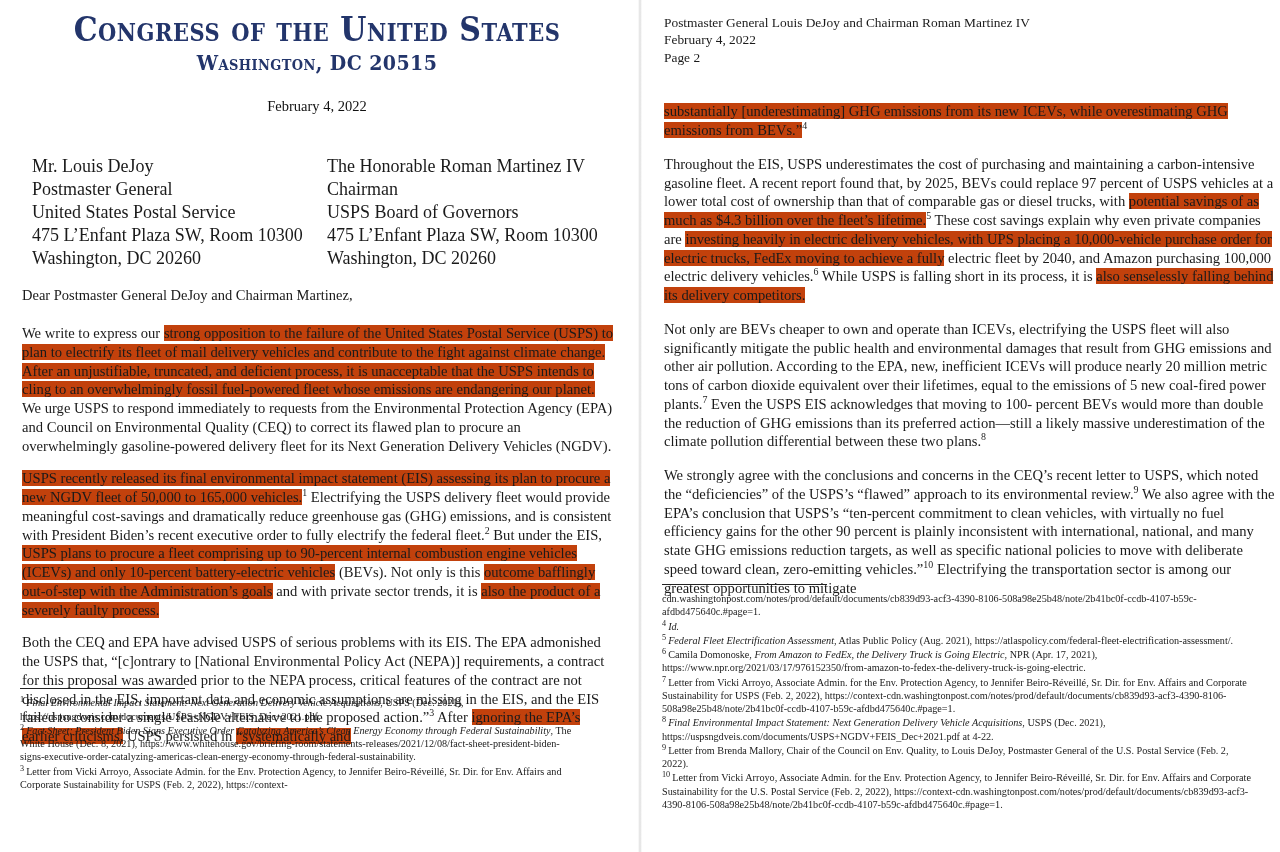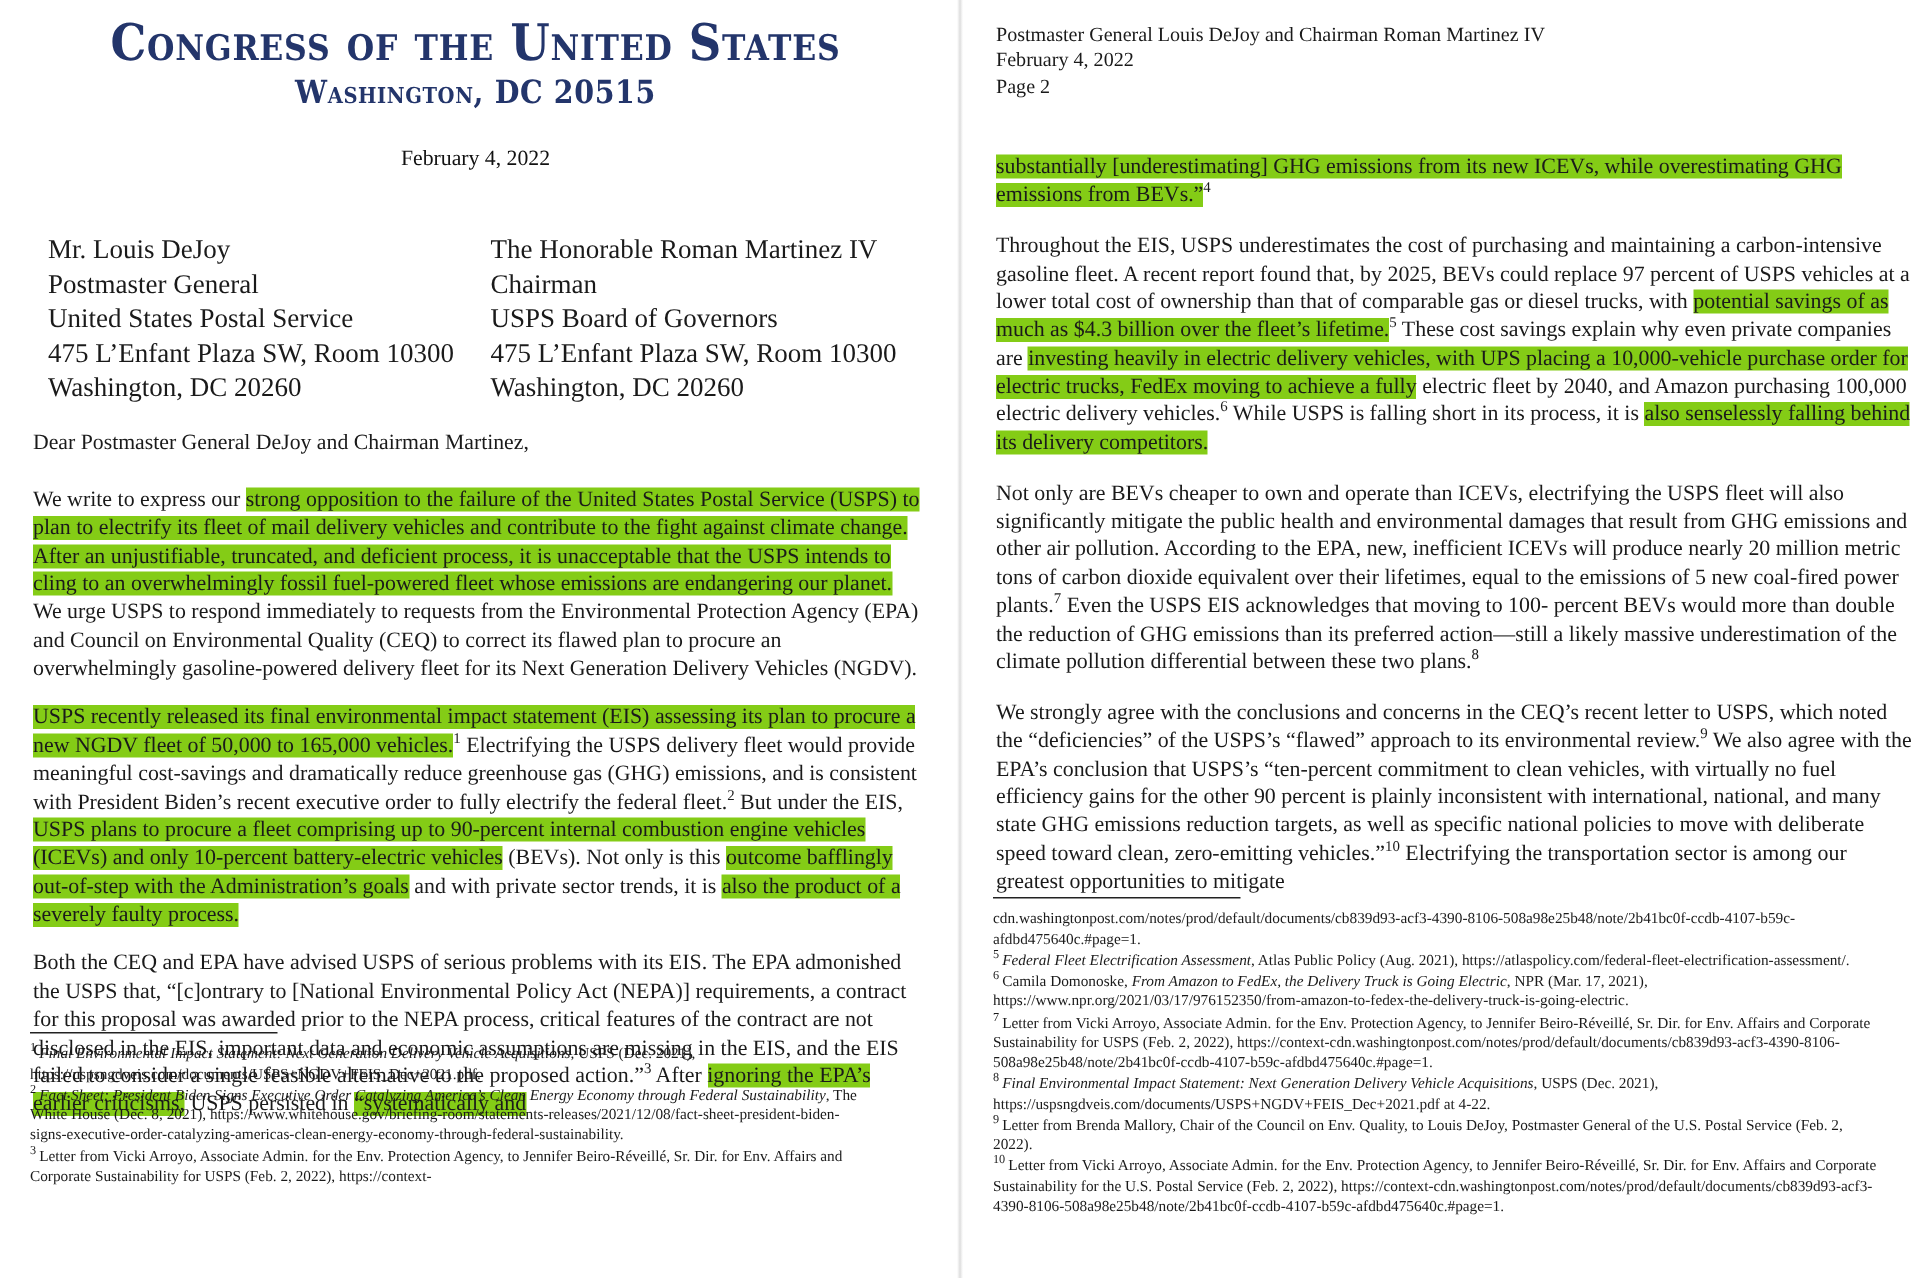--- a/index.html
+++ b/index.html
@@ -96,21 +96,21 @@
   
   .body-block { margin-top: 20px; padding-left: 4px; }
   .para {
     font-size: 14.6px;
     line-height: 1.285;
     margin: 0 0 14px 0;
     text-align: left;
   }
   .page-right .para { margin-bottom: 15px; }
   .hl {
-    background-color: #84cc16;
+    background-color: #c2410c;
     box-decoration-break: clone;
     margin-top: 40px;
     -webkit-box-decoration-break: clone;
   }
   sup {
     font-size: 0.68em;
     vertical-align: super;
     line-height: 0;
   }
 
@@ -214,22 +214,23 @@
       <p class="para"><span>Not only are BEVs cheaper to own and operate than ICEVs, electrifying the USPS fleet will also significantly mitigate the public health and environmental damages that result from GHG emissions and other air pollution. According to the EPA, new, inefficient ICEVs will produce nearly 20 million metric tons of carbon dioxide equivalent over their lifetimes, equal to the emissions of 5 new coal-fired power plants.</span><sup>7</sup><span> Even the USPS EIS acknowledges that moving to 100- percent BEVs would more than double the reduction of GHG emissions than its preferred action—still a likely massive underestimation of the climate pollution differential between these two plans.</span><sup>8</sup></p>
 
       <p class="para"><span>We strongly agree with the conclusions and concerns in the CEQ’s recent letter to USPS, which noted the “deficiencies” of the USPS’s “flawed” approach to its environmental review.</span><sup>9</sup><span> We also agree with the EPA’s conclusion that USPS’s “ten-percent commitment to clean vehicles, with virtually no fuel efficiency gains for the other 90 percent is plainly inconsistent with international, national, and many state GHG emissions reduction targets, as well as specific national policies to move with deliberate speed toward clean, zero-emitting vehicles.”</span><sup>10</sup><span> Electrifying the transportation sector is among our greatest opportunities to mitigate</span></p>
 
     </div>
 
     <div class="footnotes">
       <hr class="fn-rule">
       <div id="fn-right">
           <p class="fn"><span>cdn.washingtonpost.com/notes/prod/default/documents/cb839d93-acf3-4390-8106-508a98e25b48/note/2b41bc0f-ccdb-4107-b59c-afdbd475640c.#page=1.</span></p>
+          <p class="fn"><sup>4 </sup><em>Id.</em></p>
           <p class="fn"><sup>5 </sup><em>Federal Fleet Electrification Assessment</em><span>, Atlas Public Policy (Aug. 2021), https://atlaspolicy.com/federal-fleet-electrification-assessment/.</span></p>
-          <p class="fn"><sup>6 </sup><span>Camila Domonoske, </span><em>From Amazon to FedEx, the Delivery Truck is Going Electric</em><span>, NPR (Mar. 17, 2021), https://www.npr.org/2021/03/17/976152350/from-amazon-to-fedex-the-delivery-truck-is-going-electric.</span></p>
+          <p class="fn"><sup>6 </sup><span>Camila Domonoske, </span><em>From Amazon to FedEx, the Delivery Truck is Going Electric</em><span>, NPR (Apr. 17, 2021), https://www.npr.org/2021/03/17/976152350/from-amazon-to-fedex-the-delivery-truck-is-going-electric.</span></p>
           <p class="fn"><sup>7 </sup><span>Letter from Vicki Arroyo, Associate Admin. for the Env. Protection Agency, to Jennifer Beiro-Réveillé, Sr. Dir. for Env. Affairs and Corporate Sustainability for USPS (Feb. 2, 2022), https://context-cdn.washingtonpost.com/notes/prod/default/documents/cb839d93-acf3-4390-8106-508a98e25b48/note/2b41bc0f-ccdb-4107-b59c-afdbd475640c.#page=1.</span></p>
           <p class="fn"><sup>8 </sup><em>Final Environmental Impact Statement: Next Generation Delivery Vehicle Acquisitions</em><span>, USPS (Dec. 2021), https://uspsngdveis.com/documents/USPS+NGDV+FEIS_Dec+2021.pdf at 4-22.</span></p>
           <p class="fn"><sup>9 </sup><span>Letter from Brenda Mallory, Chair of the Council on Env. Quality, to Louis DeJoy, Postmaster General of the U.S. Postal Service (Feb. 2, 2022).</span></p>
           <p class="fn"><sup>10 </sup><span>Letter from Vicki Arroyo, Associate Admin. for the Env. Protection Agency, to Jennifer Beiro-Réveillé, Sr. Dir. for Env. Affairs and Corporate Sustainability for the U.S. Postal Service (Feb. 2, 2022), https://context-cdn.washingtonpost.com/notes/prod/default/documents/cb839d93-acf3-4390-8106-508a98e25b48/note/2b41bc0f-ccdb-4107-b59c-afdbd475640c.#page=1.</span></p>
         </div>
     </div>
 
   </div>
 
 </div>

